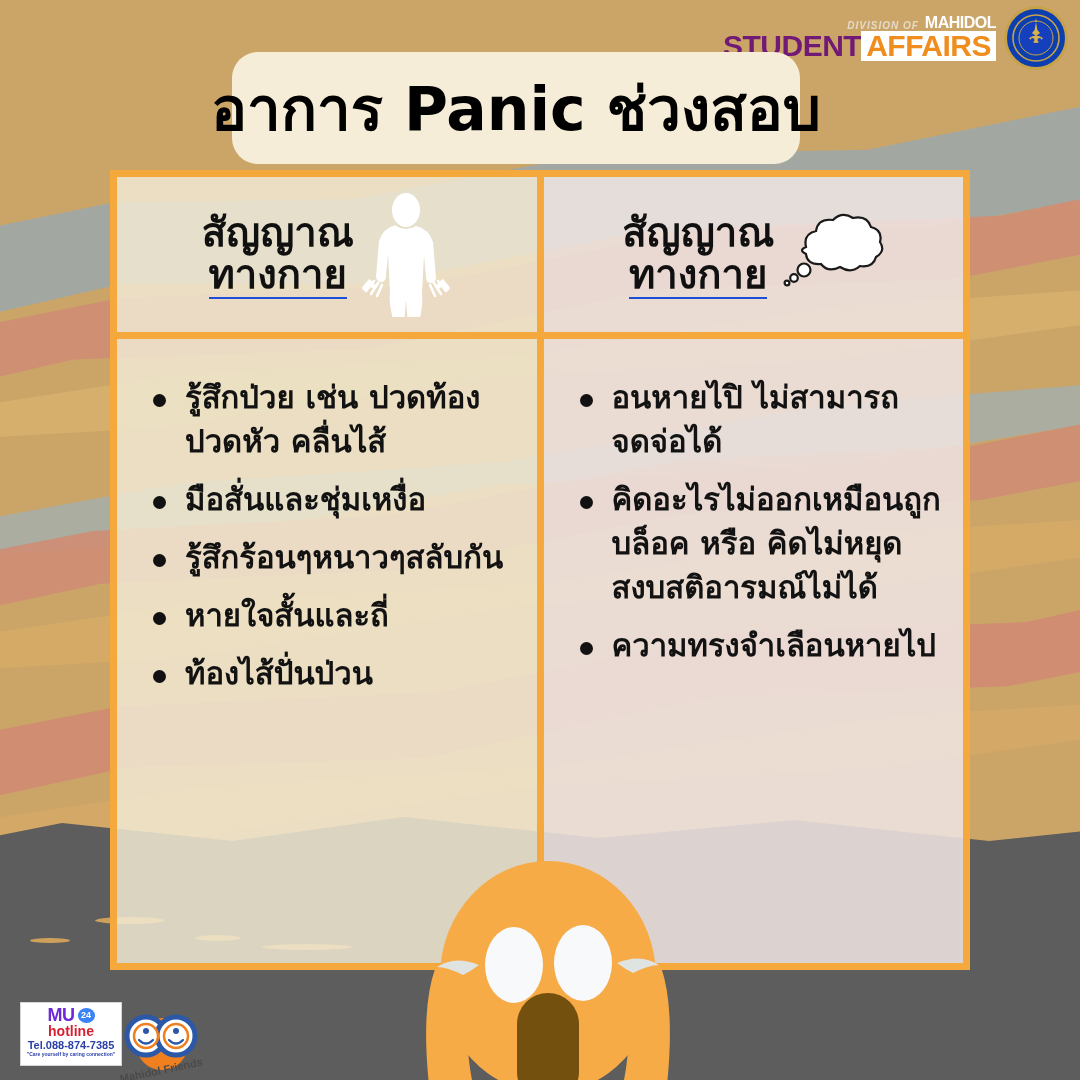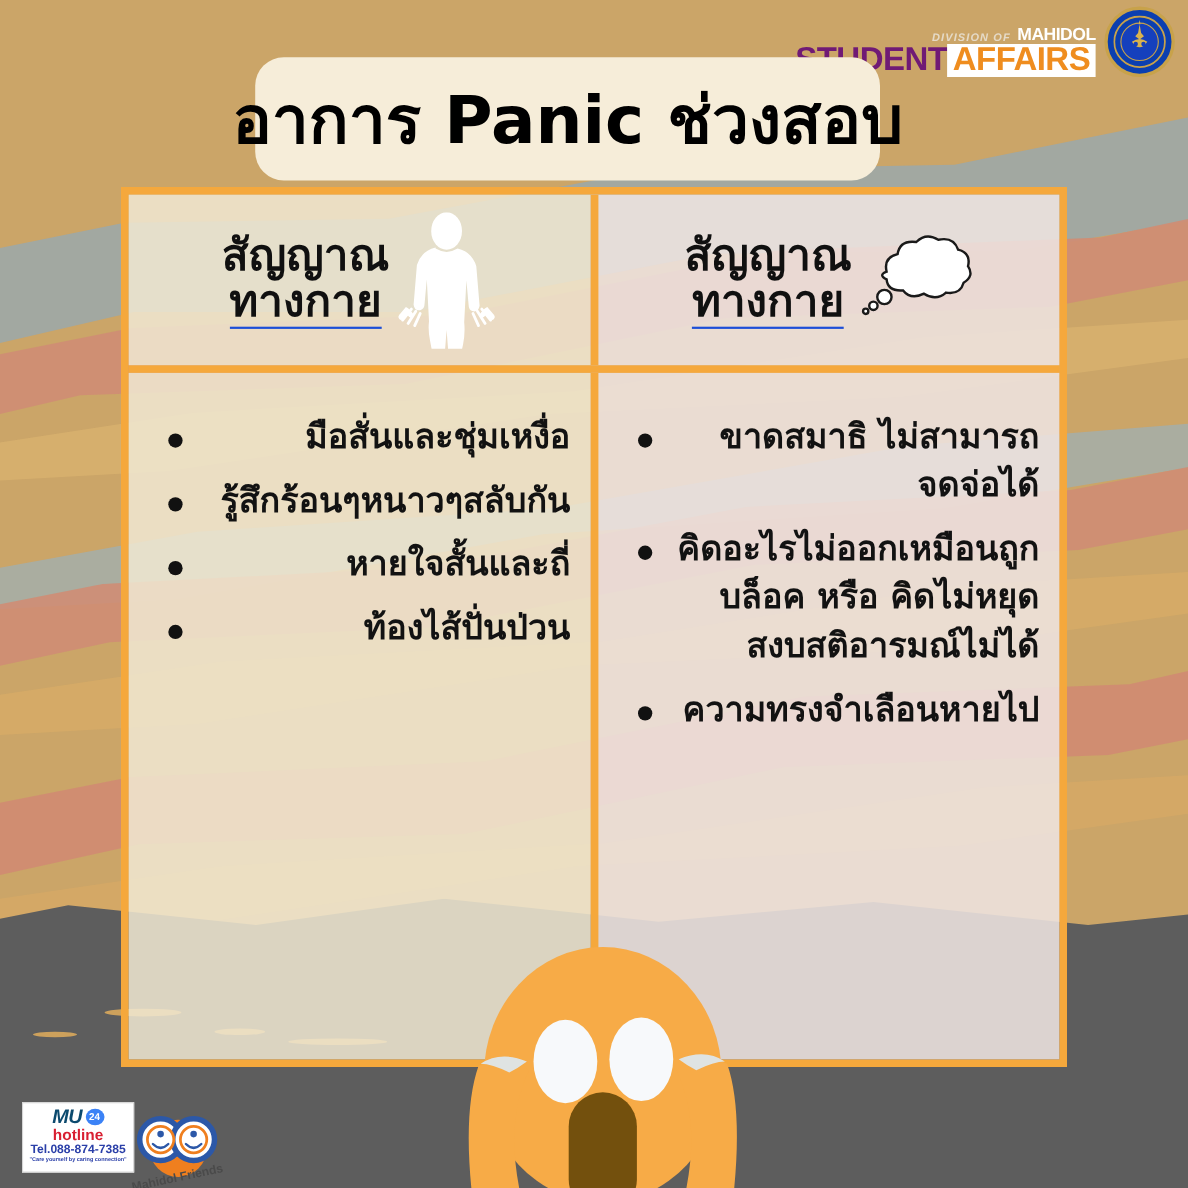--- a/index.html
+++ b/index.html
@@ -37,21 +37,21 @@
       clip-path:polygon(0 22%,18% 4%,42% 30%,64% 6%,86% 32%,100% 12%,100% 80%,84% 96%,62% 70%,40% 96%,18% 68%,0 92%);}
   .s6{left:-120px;top:745px;width:1340px;height:60px;background:#d5a966;opacity:.9;transform:rotate(-6deg);
       clip-path:polygon(0 32%,24% 10%,50% 36%,76% 12%,100% 36%,100% 76%,74% 96%,48% 66%,22% 92%,0 72%);}
   .bg-dark{
     position:absolute;left:-60px;top:805px;width:1220px;height:300px;background:#5d5d5d;
     clip-path:polygon(0 14%,10% 6%,24% 12%,38% 4%,54% 11%,70% 5%,86% 12%,100% 6%,100% 100%,0 100%);
   }
   .flick{position:absolute;background:#d9a85c;opacity:.9;border-radius:50%;}
 
   
-  .brand{position:absolute;right:12px;top:6px;display:flex;align-items:flex-end;gap:8px;}
+  .brand{position:absolute;right:12px;top:6px;display:flex;align-items:center;gap:8px;}
   .brand-text{display:flex;flex-direction:column;align-items:flex-end;line-height:1;}
   .brand-top{display:flex;align-items:flex-end;gap:6px;}
   .division{font-size:10px;font-style:italic;font-weight:700;color:#e8e0d2;letter-spacing:1px;opacity:.9;}
   .brand-bottom{display:flex;align-items:center;}
   .student{font-size:30px;font-weight:700;color:#701a75;letter-spacing:-.5px;}
   .affairs{font-size:30px;font-weight:700;color:#ef8d1f;background:#ffffff;padding:0 5px;letter-spacing:-.5px;}
   .emblem{width:58px;height:58px;border-radius:50%;background:#0b3fb0;
           border:3px solid #c8a24a;position:relative;display:flex;align-items:center;justify-content:center;}
 
   
@@ -63,21 +63,21 @@
   .title-text{
     font-family:"DejaVu Sans","Liberation Sans",sans-serif;
     font-size:60px;font-weight:700;color:#000000;letter-spacing:0px;white-space:nowrap;
   }
 
   
   .table{position:absolute;left:110px;top:170px;width:860px;height:800px;
          border:7px solid #f5a83c;box-sizing:border-box;display:flex;flex-direction:column;}
   .thead{display:flex;height:155px;border-bottom:7px solid #f5a83c;}
   .tbody{display:flex;flex:1;}
-  .col{flex:1;position:relative;box-sizing:border-box;text-align:right;}
+  .col{flex:1;position:relative;box-sizing:border-box;}
   .col-left{background:rgba(240,232,210,.86);}
   .col-right{background:rgba(238,228,224,.88);}
   .col.divider{border-left:7px solid #f5a83c;}
 
   .head-inner{display:flex;align-items:center;justify-content:center;gap:6px;height:100%;padding:0 8px;box-sizing:border-box;}
   .head-words{display:flex;flex-direction:column;align-items:center;line-height:1.05;}
   .head-l1{font-family:"DejaVu Sans",sans-serif;font-size:40px;font-weight:700;color:#101010;}
   .head-l2{font-family:"DejaVu Sans",sans-serif;font-size:40px;font-weight:700;color:#101010;
            border-bottom:2px solid #1d4ed8;padding-bottom:2px;}
 
@@ -92,21 +92,21 @@
     background:#111;border-radius:50%;
   }
 
   
   .emoji{position:absolute;left:413px;top:845px;width:270px;height:240px;}
 
   
   .mu-logo{position:absolute;left:20px;top:1002px;width:102px;height:64px;background:#fff;
            border:1px solid #d6d6d6;box-sizing:border-box;padding:2px 3px;}
   .mu-row1{display:flex;align-items:center;justify-content:center;gap:3px;height:20px;}
-  .mu-mu{font-size:18px;font-weight:700;color:#0c4a6e;letter-spacing:-.5px;line-height:1;font-style:italic;}
+  .mu-mu{font-size:18px;font-weight:700;color:#6d28d9;letter-spacing:-.5px;line-height:1;}
   .mu-24{width:17px;height:15px;border-radius:50%;background:#3b82f6;color:#fff;font-size:9px;
          font-weight:700;display:flex;align-items:center;justify-content:center;}
   .mu-hot{text-align:center;font-size:14px;font-weight:700;color:#d81f31;line-height:1;margin-top:-1px;}
   .mu-tel{text-align:center;font-size:11px;font-weight:700;color:#2a3fa8;line-height:1.1;margin-top:1px;}
   .mu-tag{text-align:center;font-size:5px;font-weight:700;color:#2a3fa8;line-height:1;margin-top:1px;}
   .friends{position:absolute;left:112px;top:1000px;width:100px;height:80px;}
 </style>
 </head>
 <body>
 
@@ -195,30 +195,31 @@
           </svg>
         </div>
       </div>
 
     </div>
 
     <div class="tbody">
 
       <div class="col col-left">
         <ul class="list">
+          <li>รู้สึกป่วย เช่น ปวดท้อง ปวดหัว คลื่นไส้</li>
           <li>มือสั่นและชุ่มเหงื่อ</li>
           <li>รู้สึกร้อนๆหนาวๆสลับกัน</li>
           <li>หายใจสั้นและถี่</li>
           <li>ท้องไส้ปั่นป่วน</li>
         </ul>
       </div>
 
       <div class="col col-right divider">
         <ul class="list">
-          <li>ขาดสมาธิ ไม่สามารถจดจ่อได้</li>
+          <li>อนหายไปิ ไม่สามารถจดจ่อได้</li>
           <li>คิดอะไรไม่ออกเหมือนถูกบล็อค หรือ คิดไม่หยุด สงบสติอารมณ์ไม่ได้</li>
           <li>ความทรงจำเลือนหายไป</li>
         </ul>
       </div>
 
     </div>
   </div>
 
   <svg class="emoji" viewBox="0 0 270 240">
     <ellipse cx="135" cy="132" rx="108" ry="116" fill="#f7ab47"></ellipse>

